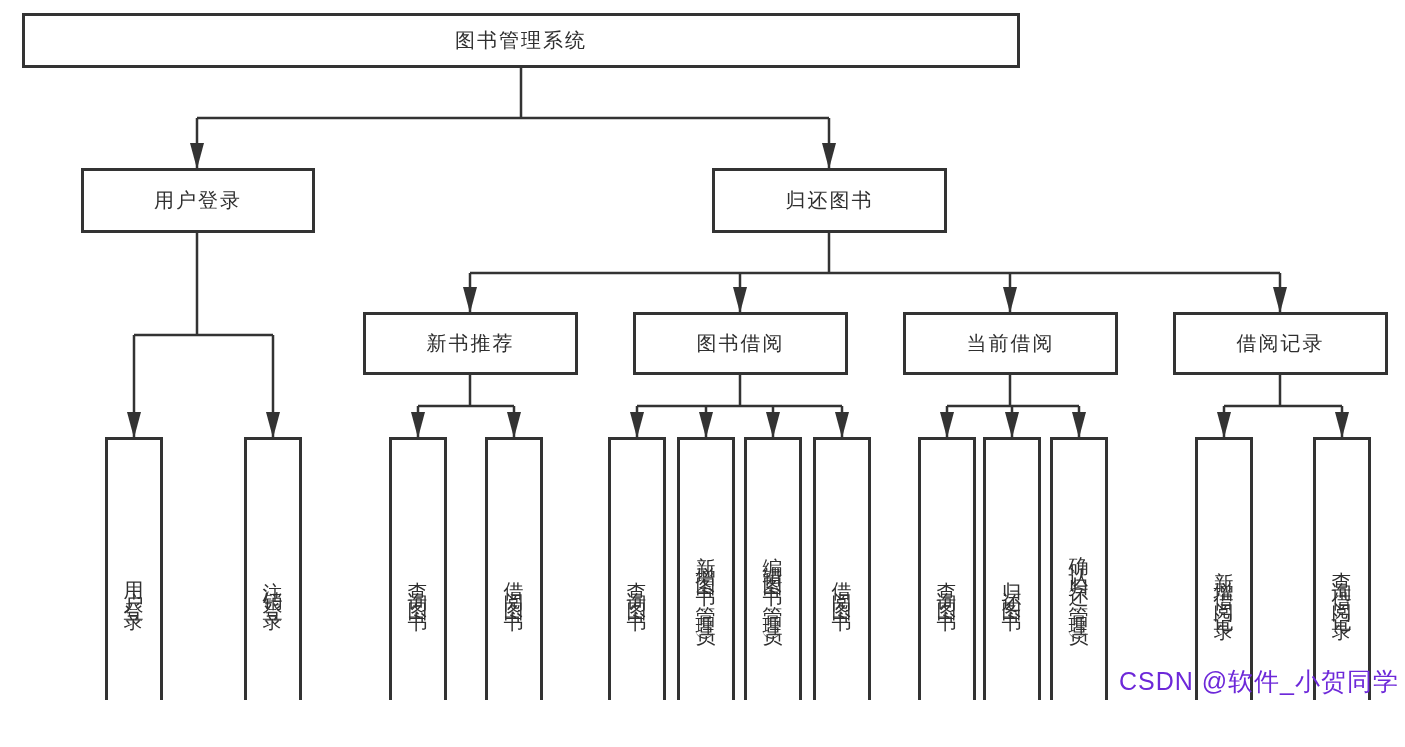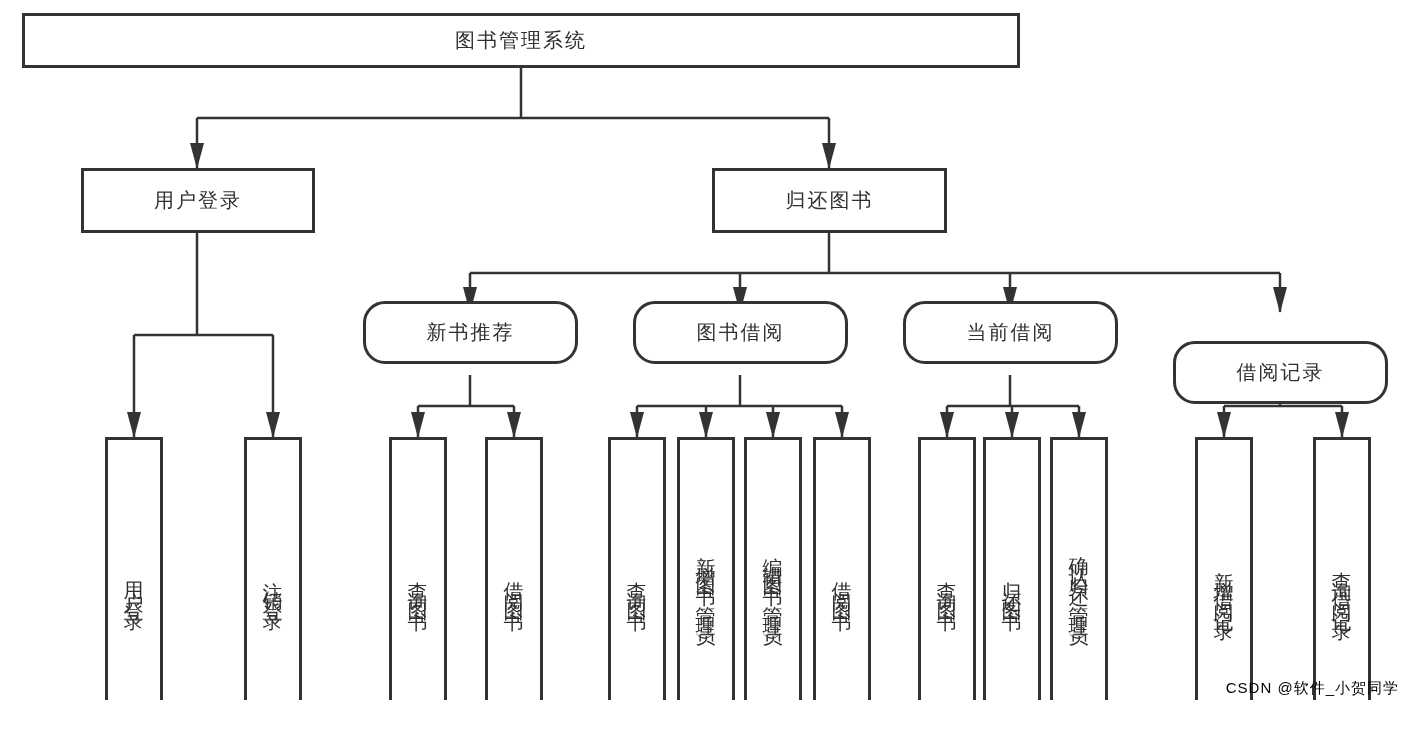--- a/index.html
+++ b/index.html
@@ -31,25 +31,25 @@
     align-items: center;
     justify-content: center;
     color: #2f2f2f;
     font-size: 20px;
     letter-spacing: 2px;
     z-index: 2;
   }
   .node-root   { left: 22px;  top: 13px;  width: 998px; height: 55px; }
   .node-l2-a   { left: 81px;  top: 168px; width: 234px; height: 65px; }
   .node-l2-b   { left: 712px; top: 168px; width: 235px; height: 65px; }
-  .node-l3     { top: 301px; width: 215px; height: 63px; border-radius: 22px; }
+  .node-l3     { top: 312px; width: 215px; height: 63px; }
   .node-l3-a   { left: 363px; }
   .node-l3-b   { left: 633px; }
   .node-l3-c   { left: 903px; }
-  .node-l3-d   { left: 1173px; margin-top: 40px; }
+  .node-l3-d   { left: 1173px; }
   .leaf {
     top: 437px;
     width: 58px;
     height: 298px;
   }
   .leaf span {
     writing-mode: vertical-rl;
     text-orientation: mixed;
     font-size: 20px;
     line-height: 1;
@@ -66,22 +66,22 @@
   .leaf-8  { left: 813px; }
   .leaf-9  { left: 918px; }
   .leaf-10 { left: 983px; }
   .leaf-11 { left: 1050px; }
   .leaf-12 { left: 1195px; }
   .leaf-13 { left: 1313px; }
   .watermark {
     position: absolute;
     right: 6px;
     bottom: 2px;
-    font-size: 15px;
-    color: #000000;
+    font-size: 25px;
+    color: #6d28d9;
     letter-spacing: 1px;
     z-index: 3;
     pointer-events: none;
   }
 </style>
 </head>
 <body>
 
 <div class="stage">
 

